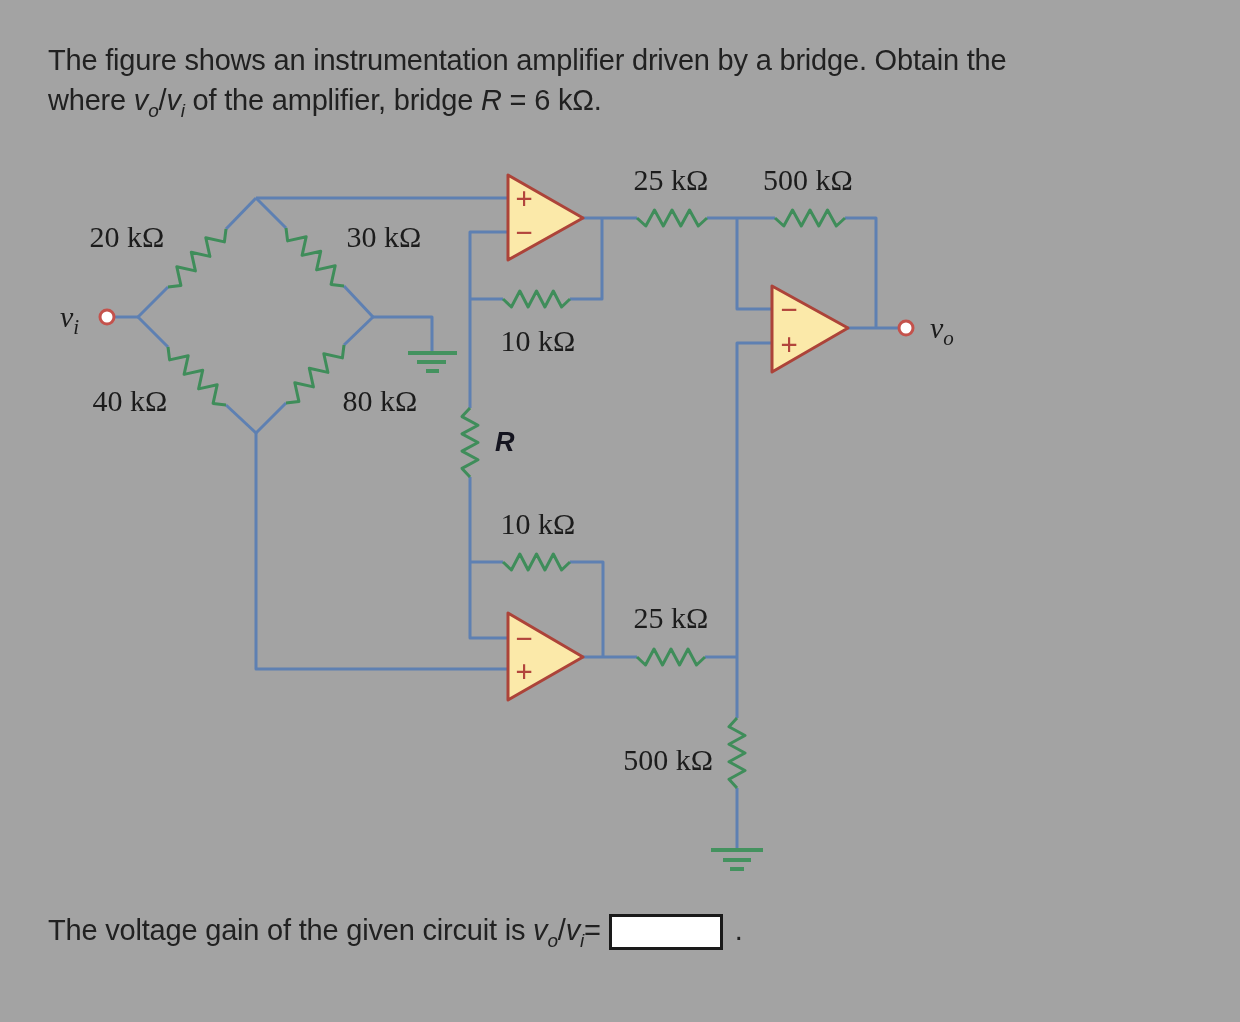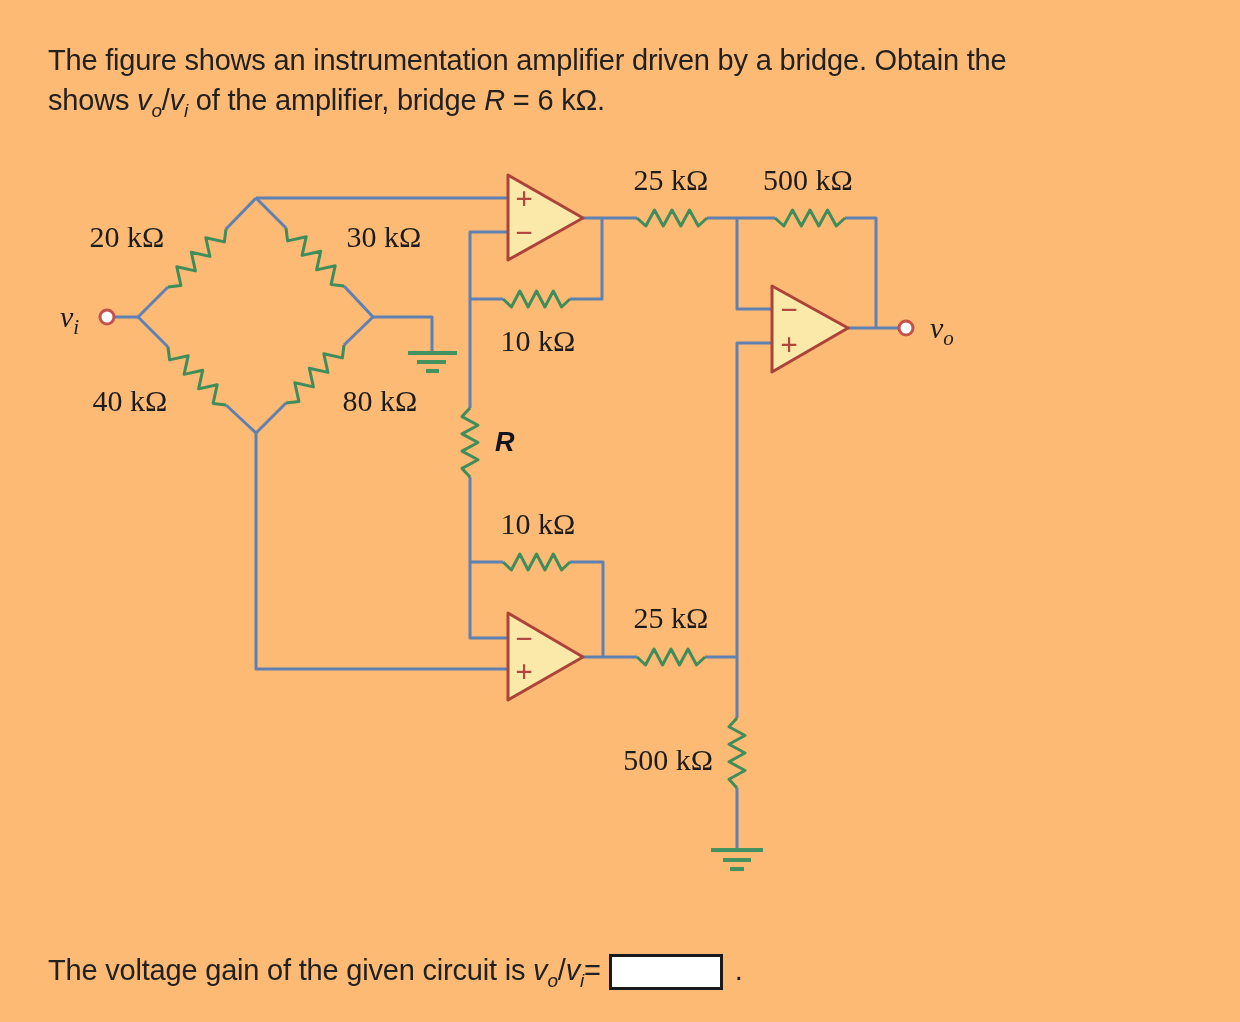--- a/index.html
+++ b/index.html
@@ -1,22 +1,22 @@
 <!DOCTYPE html>
 <html style="--wire: #5E80B2; --resistor: #3F8D5A; --opamp-fill: #FBE9A9; --opamp-stroke: #AC4339; --sign: #B2453C; --terminal: #C4524C; --ground: #44925F; --ink: #212121; --label: #1C1C1C;"><head>
 <meta charset="utf-8">
 <style>
   html,body{margin:0;padding:0;background:#fff;}
-  .page{position:relative;width:1240px;height:1022px;background:#fdba74;overflow:hidden;
+  .page{position:relative;width:1240px;height:1022px;background:#a3a3a3;overflow:hidden;
         font-family:"Liberation Sans",sans-serif;color:var(--ink,#212121);}
   .question{position:absolute;left:48px;top:40px;font-size:29px;line-height:40px;letter-spacing:-0.2px;}
   .qline{white-space:pre-wrap;}
   .var-i{font-style:italic;}
   sub.var-s{font-size:19px;font-style:italic;line-height:0;}
-  .answer-line{position:absolute;left:48px;top:914px;font-size:29px;letter-spacing:-0.2px;white-space:pre-wrap;margin-top:40px;}
+  .answer-line{position:absolute;left:48px;top:914px;font-size:29px;letter-spacing:-0.2px;white-space:pre-wrap;}
   .answer-box{width:100px;height:30px;border:3px solid #1a1a1a;background:#fff;margin:0 12px 0 8px;
               vertical-align:middle;font-size:23px;padding:0 4px;box-sizing:content-box;border-radius:0;
               font-family:"Liberation Sans",sans-serif;}
   .circuit{position:absolute;left:0;top:0;}
   .wire{fill:none;stroke:var(--wire,#5E80B2);stroke-width:3;stroke-linejoin:round;stroke-linecap:butt;}
   .res{fill:none;stroke:var(--resistor,#3F8D5A);stroke-width:3;stroke-linejoin:round;}
   .opamp{fill:var(--opamp-fill,#FBE9A9);stroke:var(--opamp-stroke,#AC4339);stroke-width:3;stroke-linejoin:round;}
   .gnd{stroke:var(--ground,#44925F);stroke-width:4;stroke-linecap:butt;}
   .term{fill:#fff;stroke:var(--terminal,#C4524C);stroke-width:3;}
   .clabel{font-family:"Liberation Serif",serif;font-size:30px;fill:var(--label,#1C1C1C);}
@@ -25,21 +25,21 @@
   .sign{font-family:"Liberation Serif",serif;font-size:31px;font-weight:bold;fill:var(--sign,#B2453C);}
   .rlabel{font-family:"Liberation Sans",sans-serif;font-size:27px;font-weight:bold;font-style:italic;fill:#14141F;}
 </style>
 </head>
 <body>
 
 <div class="page">
 
   <div class="question">
     <div class="qline">The figure shows an instrumentation amplifier driven by a bridge. Obtain the</div>
-    <div class="qline"><span>shows </span><span class="var-i">v</span><sub class="var-s">o</sub><span>/</span><span class="var-i">v</span><sub class="var-s">i</sub><span> of the amplifier, bridge </span><span class="var-i">R</span><span> = 6 kΩ.</span></div>
+    <div class="qline"><span>where </span><span class="var-i">v</span><sub class="var-s">o</sub><span>/</span><span class="var-i">v</span><sub class="var-s">i</sub><span> of the amplifier, bridge </span><span class="var-i">R</span><span> = 6 kΩ.</span></div>
   </div>
 
   <svg class="circuit" width="1240" height="1022" viewBox="0 0 1240 1022">
 
     <g>
       <line class="wire" x1="114" y1="317" x2="138" y2="317"></line>
 
       <line class="wire" x1="138" y1="317" x2="168" y2="287"></line>
       <line class="wire" x1="226" y1="229" x2="256" y2="198"></line>
       <line class="wire" x1="256" y1="198" x2="286" y2="228"></line>

